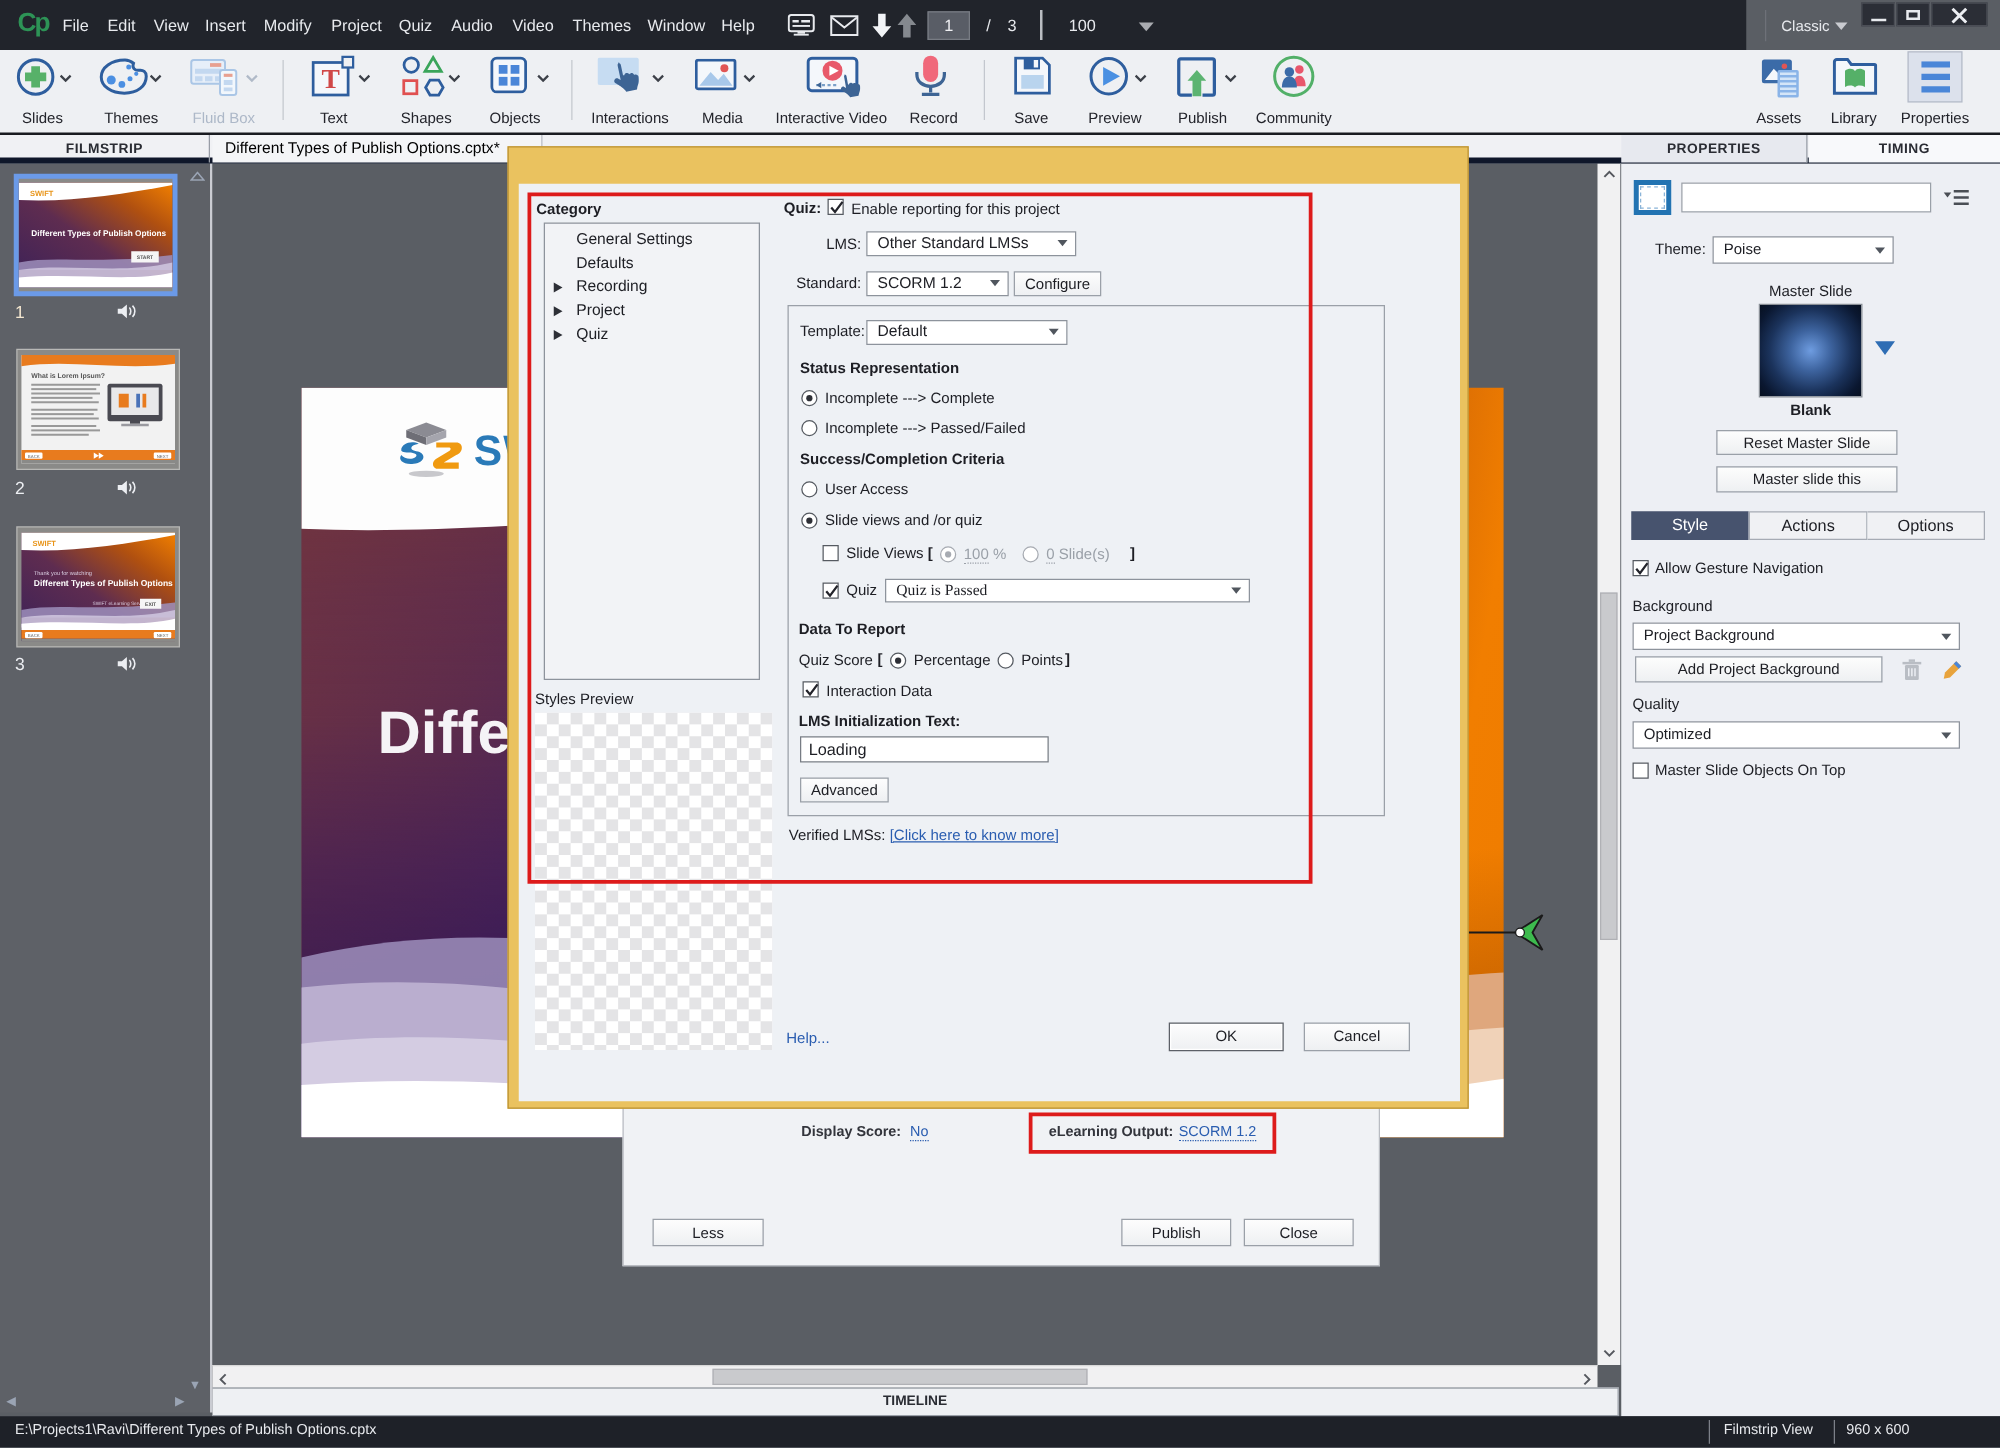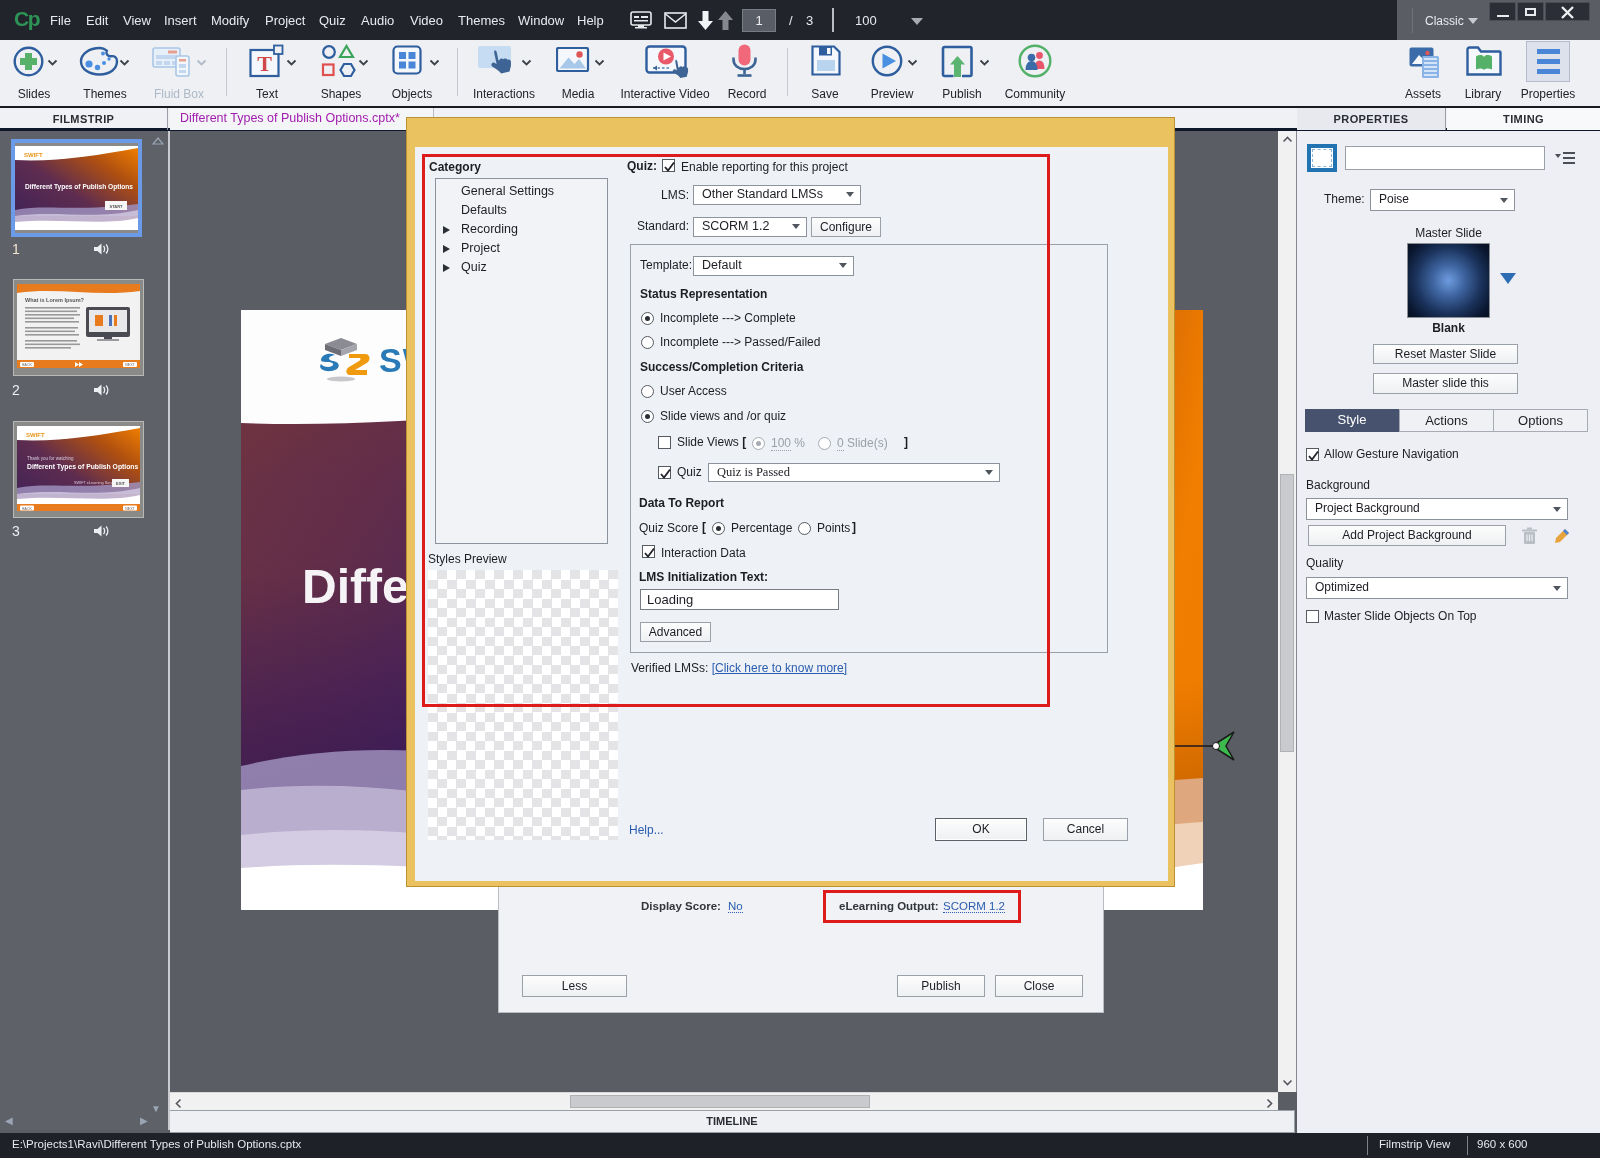--- a/index.html
+++ b/index.html
@@ -12,23 +12,23 @@
 #menubar .mi { position:absolute; top:13px; font-size:13px; color:#e8eaee; }
 #cplogo { position:absolute; left:14px; top:7px; font-size:21px; font-weight:bold; color:#2d9356; letter-spacing:-1.5px; }
 
 
 #toolbar { left:0; top:40px; width:1600px; height:68px; background:#eef0f3; border-bottom:2px solid #191b20; }
 #toolbar .lbl { font-size:12px; color:#23242b; }
 #toolbar .lbl.dis { color:#adb8c8; }
 .tsep { position:absolute; top:8px; width:1px; height:48px; background:#c3c7ce; }
 
 
-#tabrow { left:0; top:108px; width:1600px; height:23px; background:#f0f1f4; border-bottom:3px solid #0f172a; }
+#tabrow { left:0; top:108px; width:1600px; height:23px; background:#f0f1f4; border-bottom:5px solid #0f172a; }
 #fsheader { position:absolute; left:0; top:0; width:168px; height:22px; border-right:1px solid #989da6; text-align:center; font-size:11px; font-weight:bold; color:#2a2c33; line-height:22px; letter-spacing:0.4px;}
-#doctab { position:absolute; left:170px; top:0; width:264px; height:22px; border-right:1px solid #b8bcc4; font-size:12.5px; color:#a21caf; line-height:21px; padding-left:10px; background:#f4f5f7;}
+#doctab { position:absolute; left:170px; top:0; width:264px; height:22px; border-right:1px solid #b8bcc4; font-size:12.5px; color:#000000; line-height:21px; padding-left:10px; background:#f4f5f7;}
 #proptab { position:absolute; left:1297px; top:0; width:149px; height:22px; background:#e7e9ef; border-right:1px solid #989da6; text-align:center; font-size:11px; font-weight:bold; color:#2a2c33; line-height:22px; letter-spacing:0.4px;}
 #timingtab { position:absolute; left:1447px; top:0; width:153px; height:22px; background:#f8f9fb; text-align:center; font-size:11px; font-weight:bold; color:#2a2c33; line-height:22px; letter-spacing:0.4px;}
 
 
 #filmstrip { left:0; top:131px; width:170px; height:999px; background:#5e6167; border-right:2px solid #caccd2; }
 
 
 #stage { left:170px; top:131px; width:1108px; height:961px; background:#5a5e64; overflow:hidden; }
 #slide { position:absolute; left:71px; top:179px; width:962px; height:600px; overflow:hidden; }
 
@@ -539,21 +539,21 @@
   <div class="abs" style="left:1379px;top:5px;">Filmstrip View</div>
   <div class="abs" style="left:1467px;top:3px;width:1px;height:19px;background:#7c8088;"></div>
   <div class="abs" style="left:1477px;top:5px;">960 x 600</div>
 </div>
 <div class="abs" id="pubdlg">
   <div class="lab" style="left:142px;top:39px;font-weight:bold;color:#33353c;font-size:11.5px;">Display Score:</div>
   <div class="lab link" style="left:229px;top:39px;border-bottom:1px dotted #2a5db0;font-size:11.5px;">No</div>
   <div class="lab" style="left:340px;top:39px;font-weight:bold;color:#33353c;font-size:11.5px;">eLearning Output:</div>
   <div class="lab link" style="left:444px;top:39px;border-bottom:1px dotted #2a5db0;font-size:11.5px;">SCORM 1.2</div>
   <div class="redbox" style="left:324px;top:29px;width:198px;height:33px;"></div>
-  <div class="btn" style="left:23px;top:114px;width:105px;height:22px;line-height:20px;">Less</div>
+  <div class="btn" style="left:23px;top:114px;width:89px;height:22px;line-height:20px;">Less</div>
   <div class="btn" style="left:398px;top:114px;width:88px;height:22px;line-height:20px;">Publish</div>
   <div class="btn" style="left:496px;top:114px;width:88px;height:22px;line-height:20px;">Close</div>
 </div>
 <div class="abs" id="prefdlg">
   <div id="prefbody">
     <div class="lab" style="left:14px;top:13px;font-weight:bold;">Category</div>
     <div class="abs" style="left:20px;top:31px;width:173px;height:366px;background:#f2f3f6;border:1px solid #8d939c;">
       <div class="lab" style="left:25px;top:5px;font-size:12.5px;">General Settings</div>
       <div class="lab" style="left:25px;top:24px;font-size:12.5px;">Defaults</div>
       <div class="abs" style="left:7px;top:47px;width:0;height:0;border-top:4.5px solid transparent;border-bottom:4.5px solid transparent;border-left:7px solid #2d2f36;"></div>

